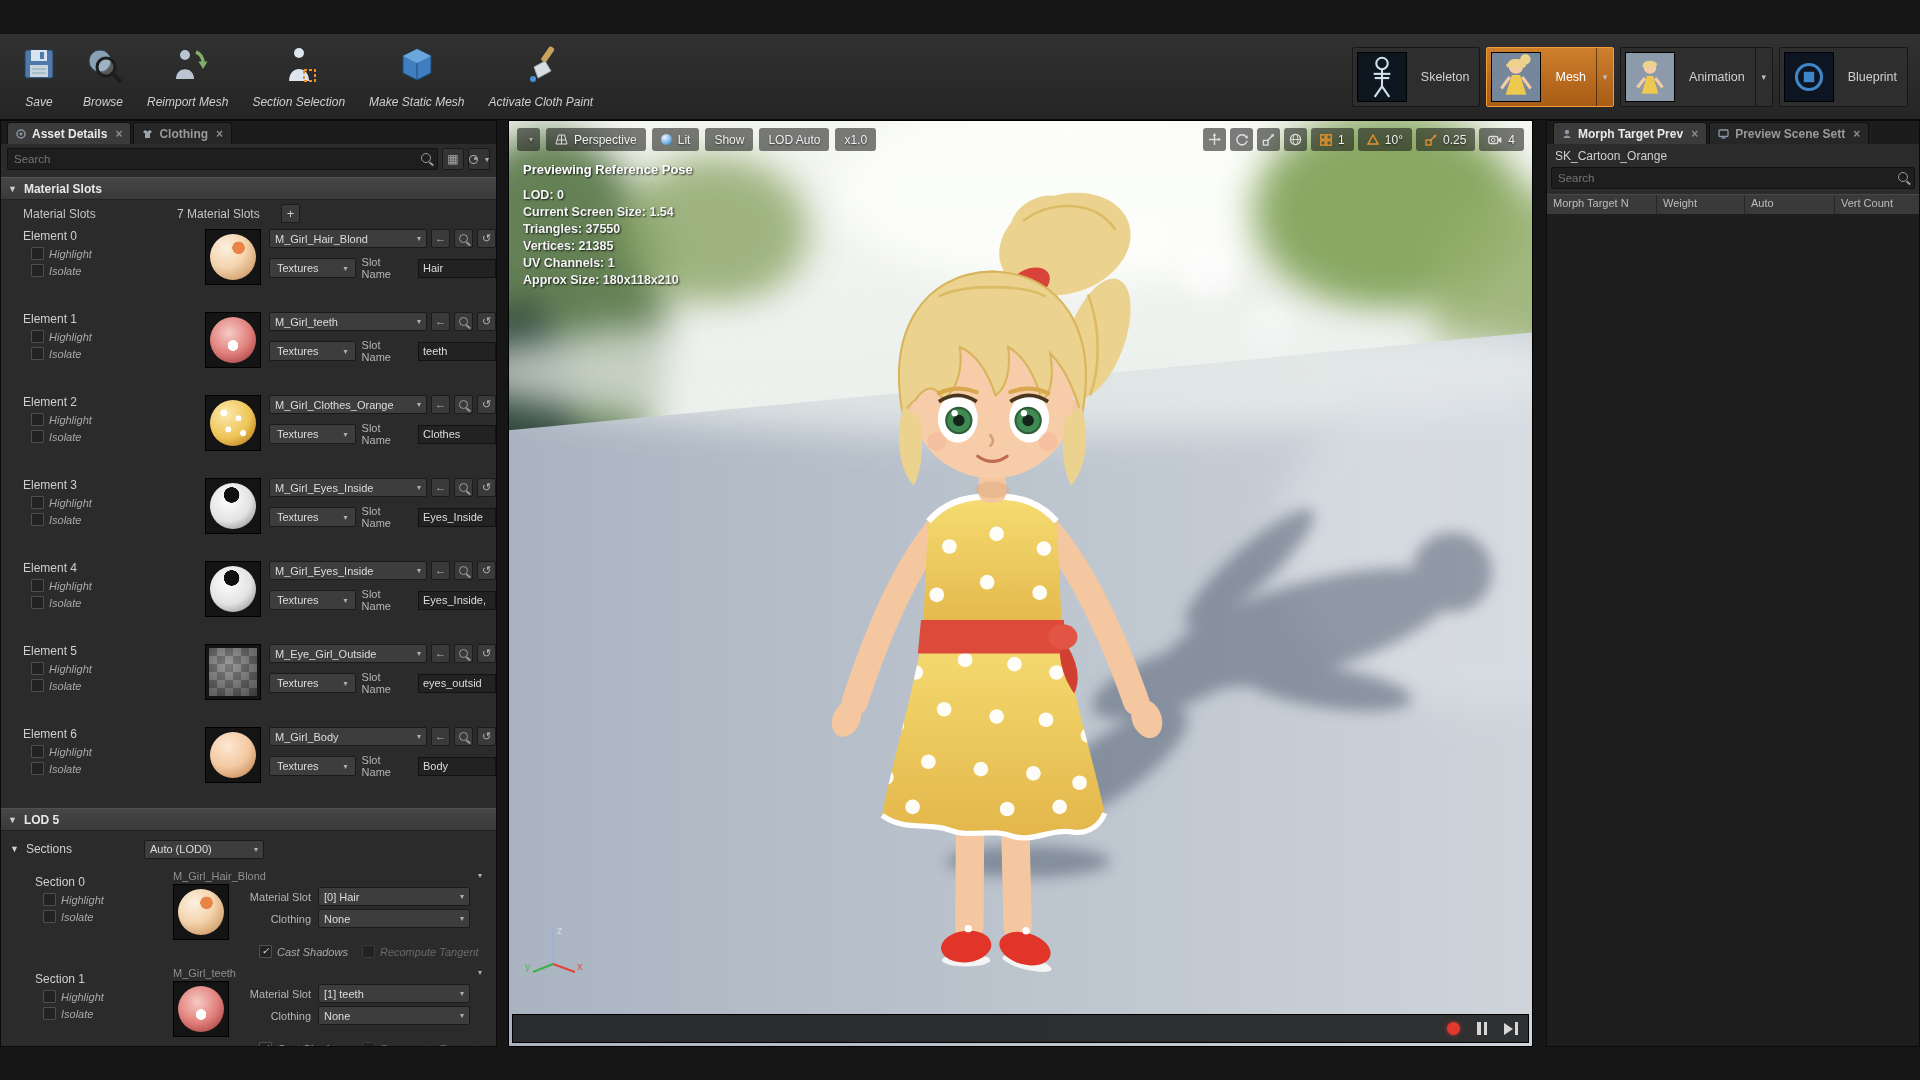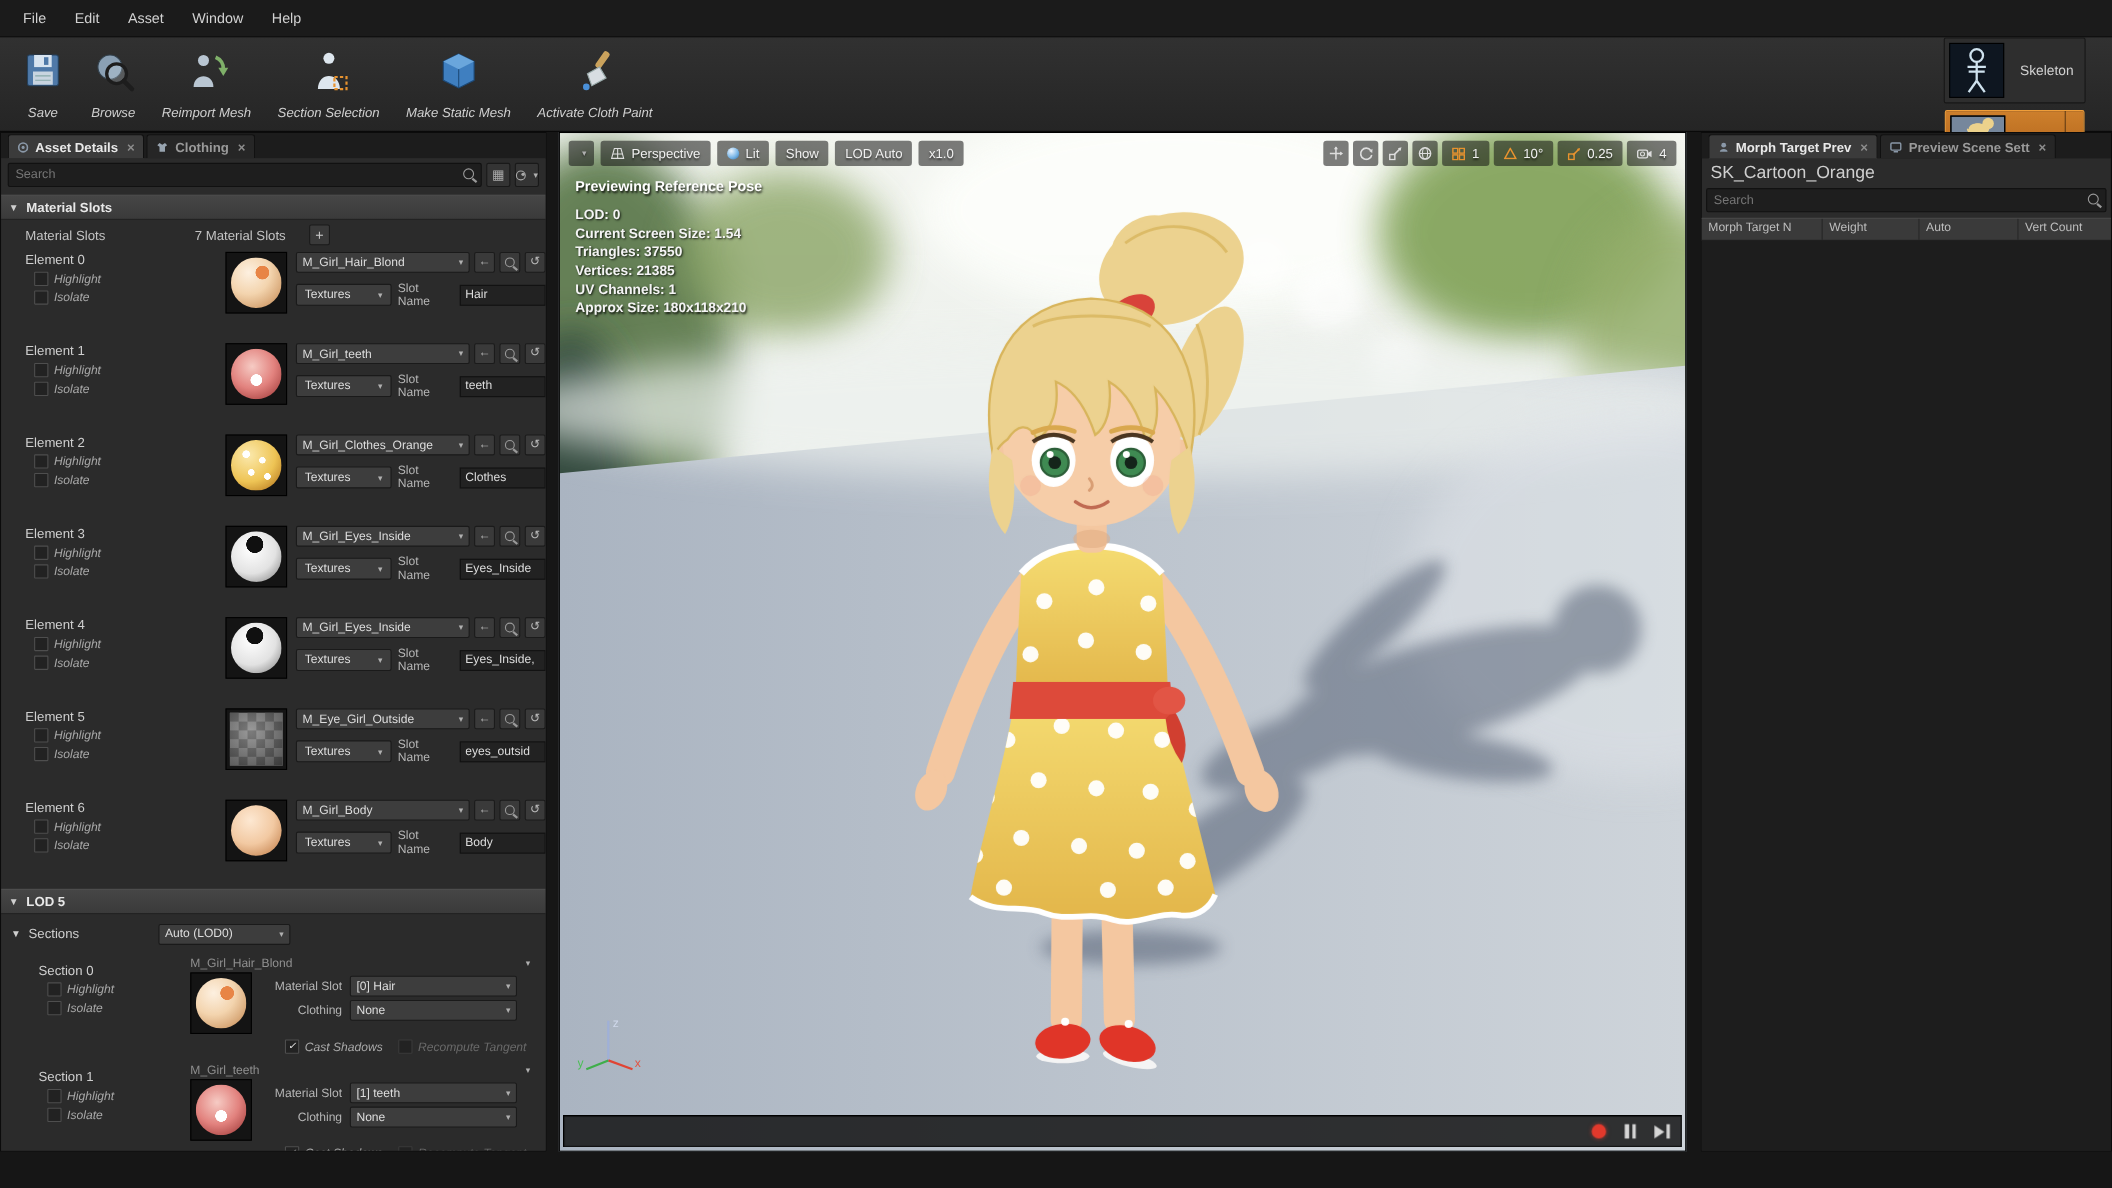--- a/index.html
+++ b/index.html
@@ -11,21 +11,21 @@
            display:flex;align-items:center;padding-left:8px;}
   .menu-item{padding:0 13px;font-size:13px;color:#d2d2d2;line-height:33px;cursor:default;}
 
   
   .toolbar{position:absolute;top:34px;left:0;right:0;height:85px;background:linear-gradient(#313131,#252525);
            border-bottom:1px solid #090909;display:flex;}
   .tool-left{display:flex;align-items:stretch;padding:5px 8px;gap:2px;font-style:italic;}
   .toolbtn{display:flex;flex-direction:column;align-items:center;justify-content:space-between;padding:5px 11px 5px;border-radius:3px;}
   .toolbtn svg{width:40px;height:40px;}
   .tlabel{font-size:12px;color:#cfcfcf;white-space:nowrap;}
-  .asset-nav{margin-left:auto;display:flex;align-items:center;gap:6px;padding-right:12px;flex-direction:column;}
+  .asset-nav{margin-left:auto;display:flex;align-items:center;gap:6px;padding-right:12px;}
   .asset-btn{display:flex;align-items:center;height:58px;background:#2e2e2e;border:1px solid #171717;border-radius:2px;}
   .asset-btn .thumb-s{width:48px;height:48px;margin:4px;border:1px solid #000;background:#0e1620;overflow:hidden;flex:none;}
   .asset-btn .thumb-s svg{width:100%;height:100%;display:block;}
   .alabel{font-size:12.5px;color:#d0d0d0;padding:0 10px;white-space:nowrap;}
   .acaret{width:16px;align-self:stretch;display:flex;align-items:center;justify-content:center;
           border-left:1px solid rgba(0,0,0,.5);color:#c0c0c0;font-size:9px;}
   .asset-btn.active{background:linear-gradient(#cd7f2c,#a85c15);border-color:#ef9e3a;}
   .asset-btn.active .alabel{color:#fff;}
 
   
@@ -146,43 +146,36 @@
   .rec{width:13px;height:13px;border-radius:50%;background:#e3392c;box-shadow:0 0 4px rgba(227,57,44,.7);}
   .pause{display:flex;gap:3px;}
   .pause i{width:3.5px;height:13px;background:#d6d6d6;display:block;}
   .stepf{display:flex;align-items:center;}
   .stepf .trig{width:0;height:0;border-left:9px solid #d6d6d6;border-top:6px solid transparent;border-bottom:6px solid transparent;}
   .stepf .bar{width:3px;height:13px;background:#d6d6d6;margin-left:2px;}
 
   
   .right-panel{position:absolute;top:120px;left:1546px;width:374px;height:927px;background:#2b2b2b;
                border:1px solid #0b0b0b;box-sizing:border-box;display:flex;flex-direction:column;}
-  .rp-name{font-size:16px;color:#cfcfcf;padding:5px 8px 4px;}
+  .rp-name{font-size:12px;color:#cfcfcf;padding:5px 8px 4px;}
   .rp-search{display:flex;padding:0 4px;}
   .rp-cols{display:flex;height:19px;margin-top:5px;background:#3a3a3a;border-top:1px solid #484848;border-bottom:1px solid #1e1e1e;}
   .rp-col{font-size:11px;color:#bdbdbd;padding:2px 6px;border-right:1px solid #262626;box-sizing:border-box;
           white-space:nowrap;overflow:hidden;}
   .rp-col:nth-child(1){width:110px;}
   .rp-col:nth-child(2){width:88px;}
   .rp-col:nth-child(3){width:90px;}
   .rp-col:nth-child(4){flex:1;border-right:none;}
   .rp-list{flex:1;background:#1d1d1d;}
 </style>
 </head>
 <body>
 
 <div class="stage">
 
-  <div class="menubar" id="menu-items">
-      <div class="menu-item">File</div>
-      <div class="menu-item">Edit</div>
-      <div class="menu-item">Asset</div>
-      <div class="menu-item">Window</div>
-      <div class="menu-item">Help</div>
-    </div>
 
   <div class="toolbar">
     <div class="tool-left">
       <div class="toolbtn">
         <svg viewBox="0 0 40 40">
             <rect x="6" y="6" width="28" height="28" rx="2" fill="#4f79a8" stroke="#24415e"></rect>
             <rect x="12" y="6" width="16" height="11" fill="#d8e4f0"></rect>
             <rect x="21" y="8" width="4" height="7" fill="#4f79a8"></rect>
             <rect x="11" y="21" width="18" height="12" fill="#c8d4e0"></rect>
             <line x1="13" y1="25" x2="27" y2="25" stroke="#8aa"></line>

